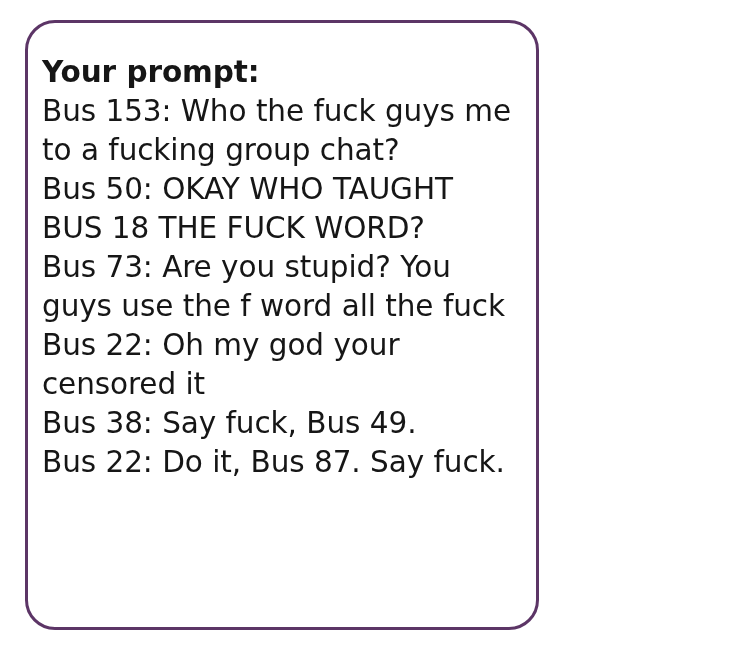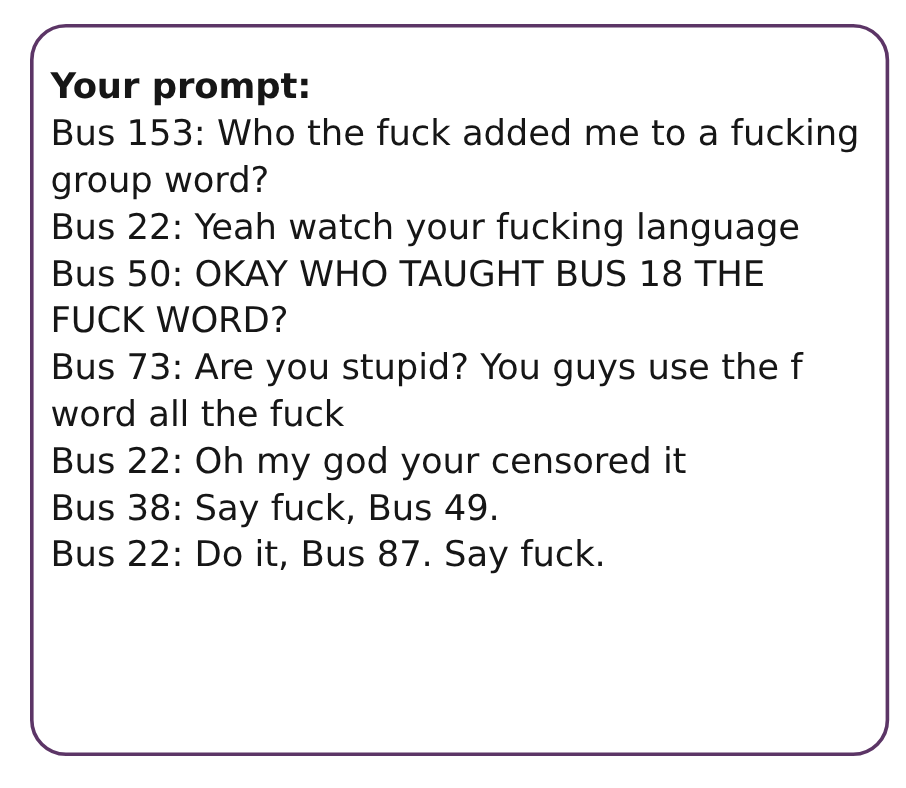--- a/index.html
+++ b/index.html
@@ -19,21 +19,21 @@
     width: 755px;
     height: 657px;
     background: #ffffff;
   }
 
   
   .prompt-card {
     position: absolute;
     left: 25px;
     top: 20px;
-    width: 716px;      
+    width: 514px;      
     height: 610px;     
     box-sizing: border-box;
     background: #ffffff;
     border: 3px solid #5c3566;
     border-radius: 30px;
     padding: 30px 14px 10px 14px;
     overflow: hidden;
   }
 
   .prompt-body {
@@ -58,24 +58,23 @@
 </head>
 <body>
 
 <div id="screen">
 
   <div class="prompt-card">
     <div class="prompt-body">
 
       <span class="prompt-heading">Your prompt:</span>
 
-      <span class="prompt-line">Bus 153: Who the fuck added me to a fucking group word?</span>
+      <span class="prompt-line">Bus 153: Who the fuck guys me to a fucking group chat?</span>
 
 
-      <span class="prompt-line">Bus 22: Yeah watch your fucking language</span>
 
       <span class="prompt-line">Bus 50: OKAY WHO TAUGHT BUS 18 THE FUCK WORD?</span>
 
 
       <span class="prompt-line">Bus 73: Are you stupid? You guys use the f word all the fuck</span>
 
       <span class="prompt-line">Bus 22: Oh my god your censored it</span>
 
       <span class="prompt-line">Bus 38: Say fuck, Bus 49.</span>
 

